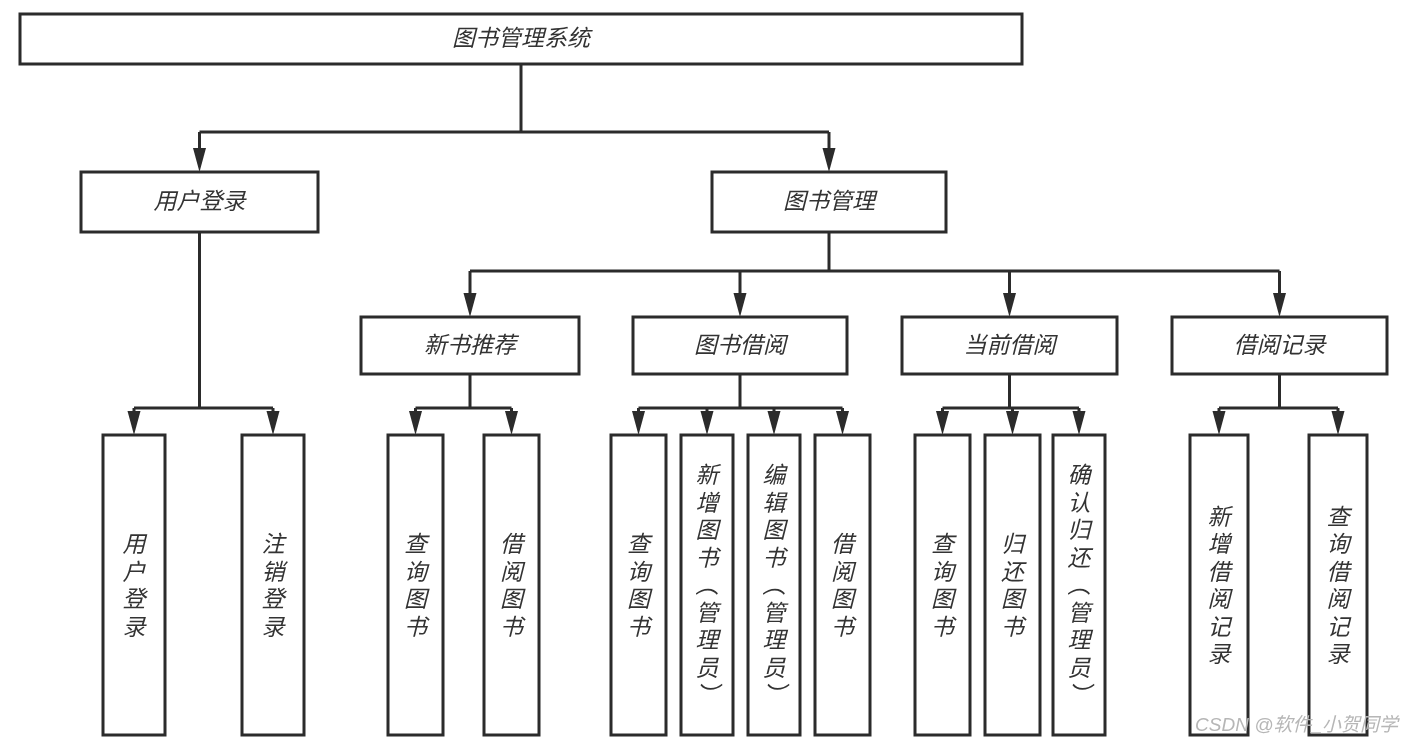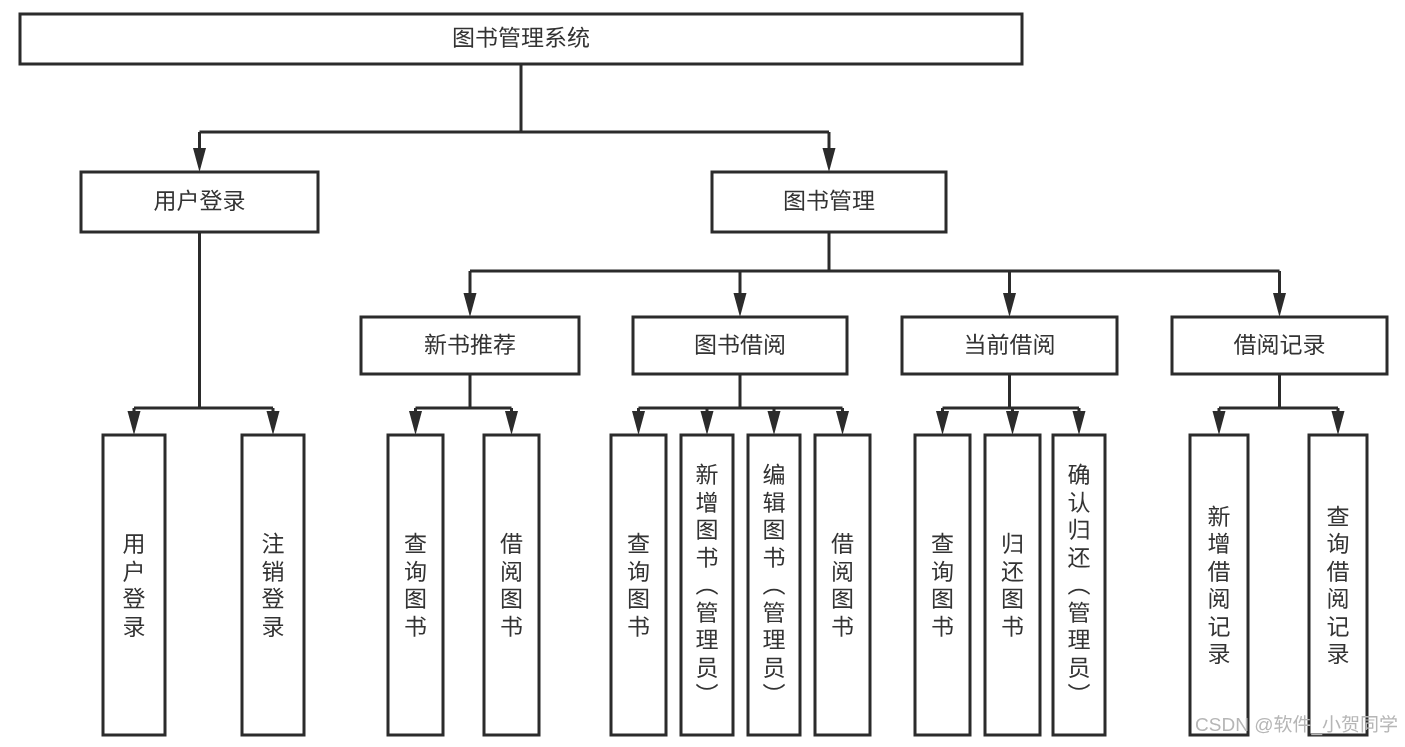--- a/index.html
+++ b/index.html
@@ -12,20 +12,21 @@
     width: 1405px;
     height: 747px;
     overflow: hidden;
     font-family: "Liberation Sans", "DejaVu Sans", sans-serif;
   }
   #diagram-root {
     position: relative;
     width: 1405px;
     height: 747px;
     background: #ffffff;
+    font-style: italic;
   }
   svg.diagram-canvas {
     position: absolute;
     top: 0;
     left: 0;
     width: 1405px;
     height: 747px;
     display: block;
   }
   .node-box {

